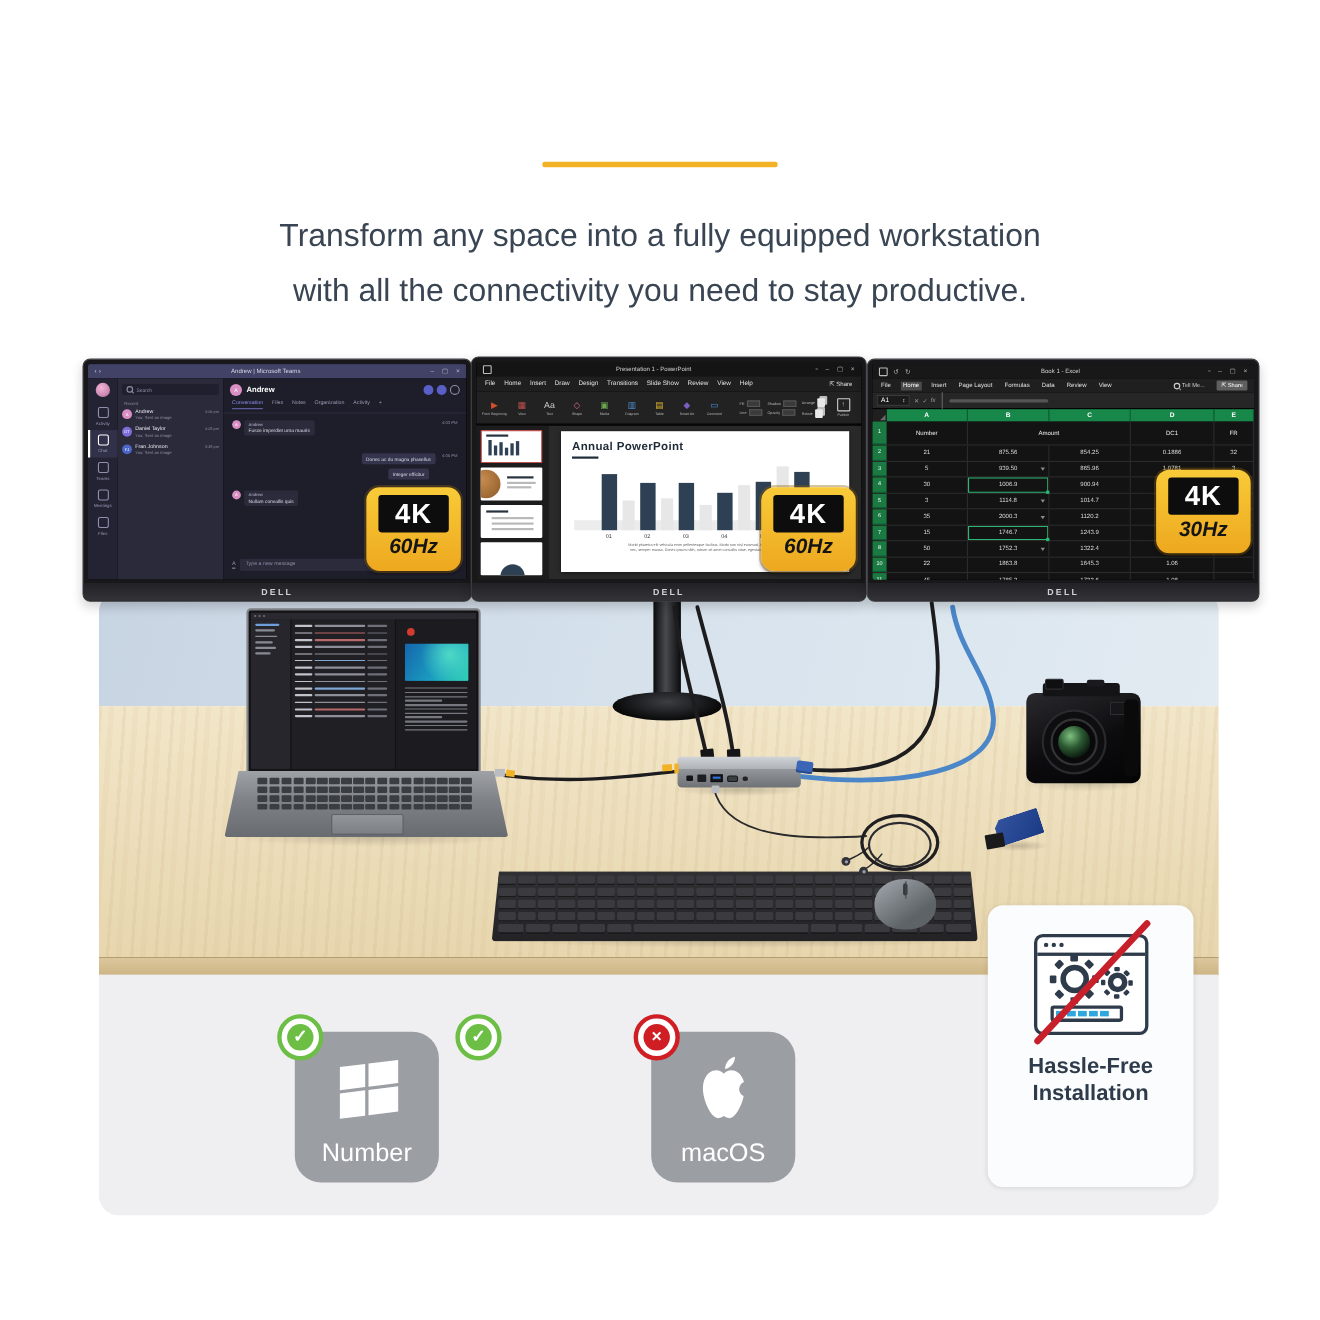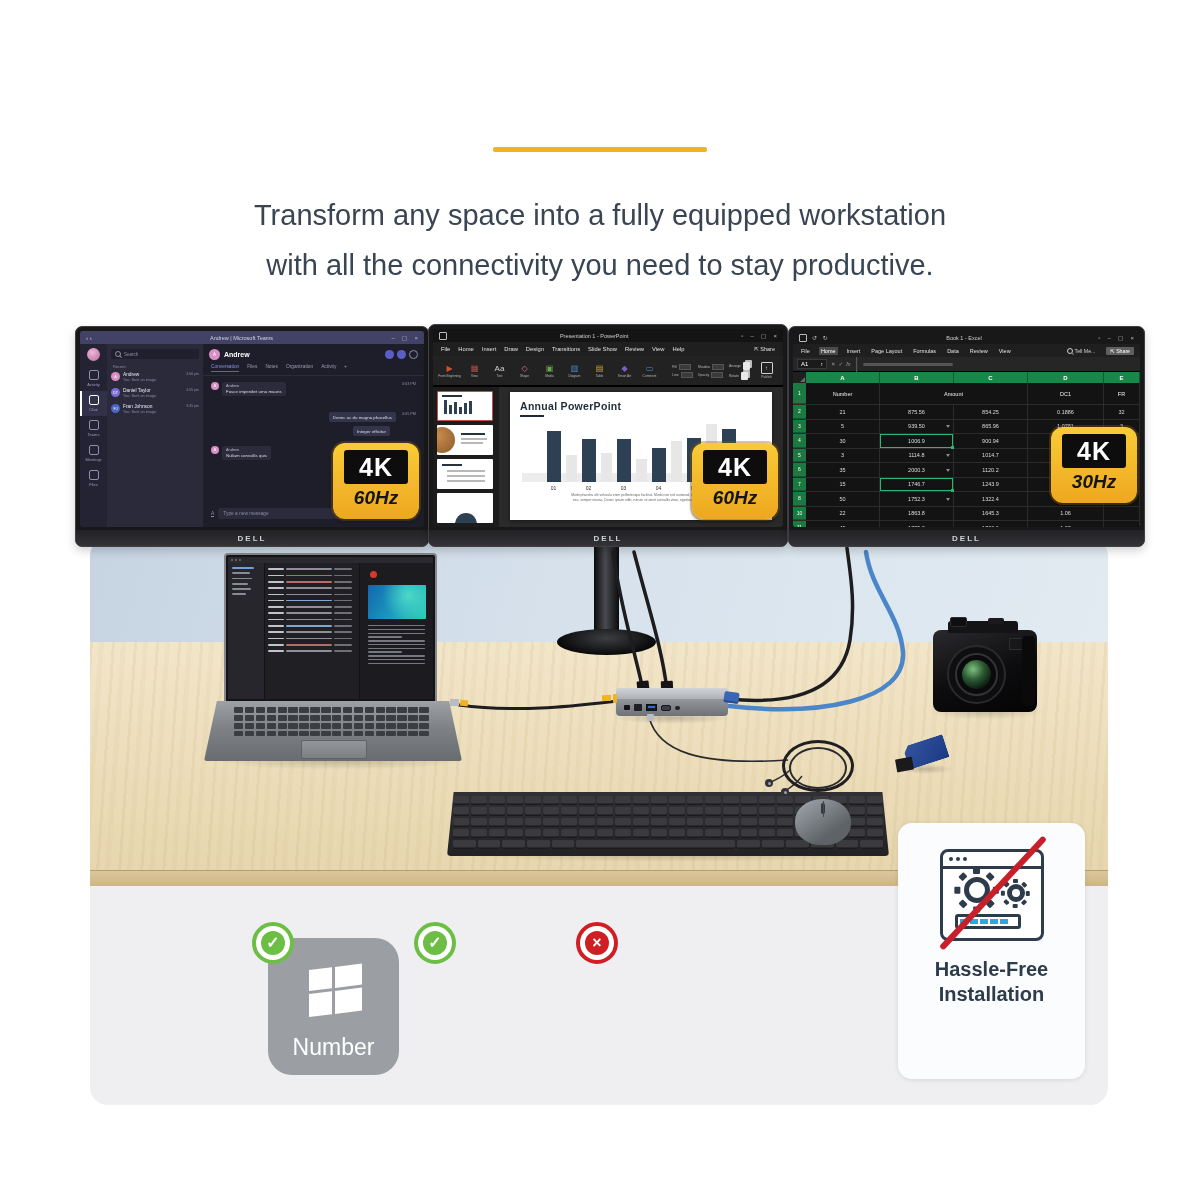--- a/index.html
+++ b/index.html
@@ -1174,20 +1174,30 @@
     <div class="os-label">Number</div>
   </div>
   <div class="status ok" style="left:252px;top:922px;">
       <span class="status-inner">✓</span>
     </div>
 
   <div class="status ok" style="left:414px;top:922px;">
       <span class="status-inner">✓</span>
     </div>
 
+  <div class="os-tile" style="left:592px;">
+    <div class="os-iconwrap">
+      <svg width="54" height="62" viewBox="0 0 100 116">
+        <path fill="#fff" d="M50 34 C42 24 24 26 17 44 C9 64 22 96 33 106 C39 112 45 109 50 106 C55 109 61 112 67 106 C78 96 91 64 83 44 C76 26 58 24 50 34 Z"></path>
+        <path fill="#fff" d="M52 26 C53 14 60 7 69 5 C69 15 62 24 52 26 Z"></path>
+        <circle cx="89" cy="60" r="13" fill="#9b9fa3"></circle>
+      </svg>
+    </div>
+    <div class="os-label">macOS</div>
+  </div>
   <div class="status no" style="left:576px;top:922px;">
       <span class="status-inner">×</span>
     </div>
 
   <div class="card">
     <div class="card-iconwrap">
       <div class="browser-icon">
         <div class="browser-head">
           <span class="bdot"></span>
           <span class="bdot"></span>

